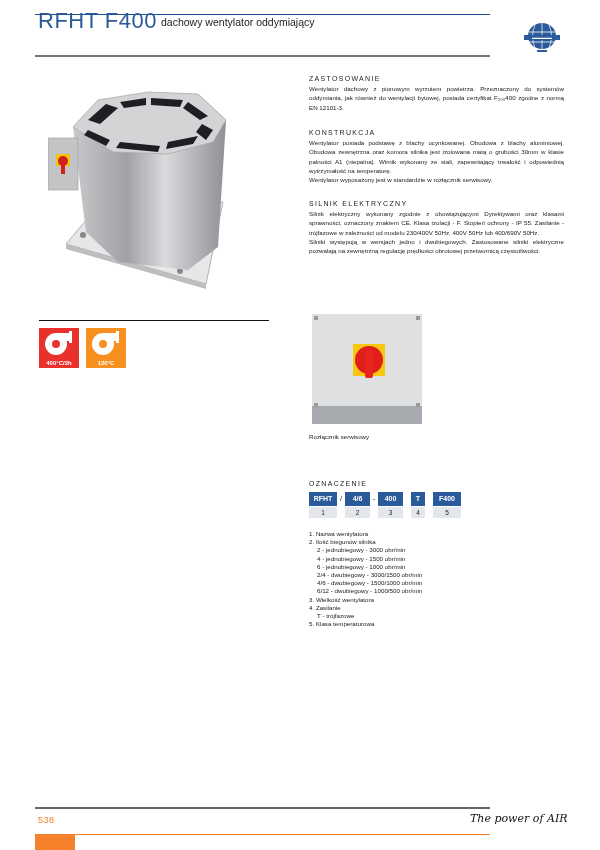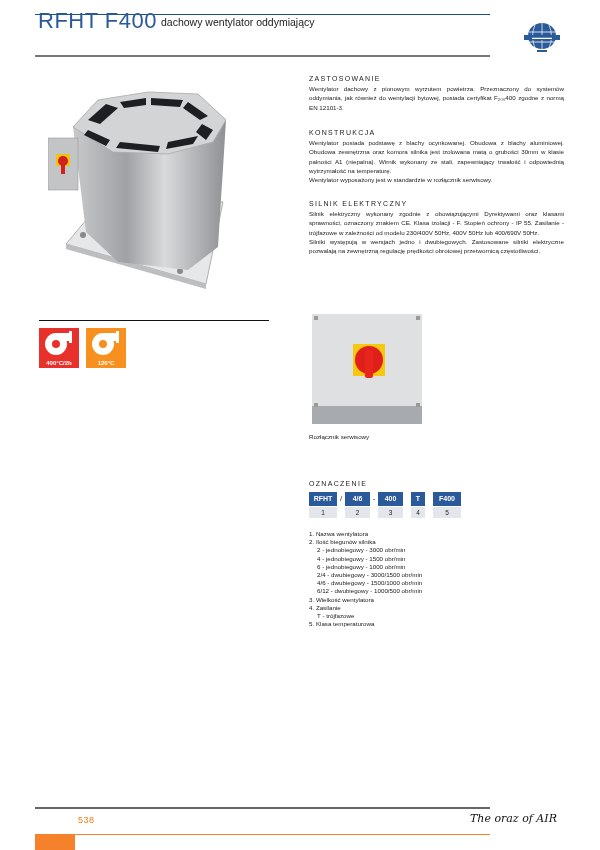--- a/index.html
+++ b/index.html
@@ -21,21 +21,21 @@
   .caption { left:309px; top:433px; font-size:6.2px; color:#222; }
   .ozn-title { left:309px; top:480px; font-size:7px; letter-spacing:1.3px; color:#222; }
   .code-row { left:309px; top:492px; display:flex; align-items:flex-start; }
   .code-cell { display:flex; flex-direction:column; align-items:center; }
   .code-top { background:#2b5a9a; color:#fff; font-size:7px; font-weight:700; height:14px; line-height:14px; text-align:center; }
   .code-bot { background:#e3e6ea; color:#222; font-size:6.5px; height:11px; line-height:11px; text-align:center; margin-top:1px; }
   .code-sep { font-size:8px; width:8px; text-align:center; line-height:14px; color:#333; }
   .legend { left:309px; top:530px; font-size:6.2px; line-height:8.2px; color:#222; }
   .legend .ind { padding-left:8px; }
   .bot-rule { left:35px; top:807px; width:455px; height:2px; background:#666; }
-  .page-num { left:38px; top:815px; font-size:9px; color:#f08020; letter-spacing:0.5px;margin-left:40px; }
+  .page-num { left:38px; top:815px; font-size:9px; color:#f08020; letter-spacing:0.5px; }
   .tagline { left:470px; top:812px; font-size:11px; font-family:"DejaVu Serif", serif; font-style:italic; color:#111; }
   .bot-orange { left:35px; top:834px; width:455px; height:1px; background:#f5822a; }
   .bot-orange-block { left:35px; top:834px; width:40px; height:16px; background:#f5822a; }
 </style>
 </head>
 <body>
 
 <div class="abs hdr-line-top"></div>
 <div class="abs title">
   <span>RFHT F400</span><span class="sub">dachowy wentylator oddymiający</span>
@@ -179,15 +179,15 @@
   <div class="ind">4/6 - dwubiegowy - 1500/1000 obr/min</div>
   <div class="ind">6/12 - dwubiegowy - 1000/500 obr/min</div>
   <div>3.  Wielkość wentylatora</div>
   <div>4.  Zasilanie</div>
   <div class="ind">T - trójfazowe</div>
   <div>5.  Klasa temperaturowa</div>
 </div>
 
 <div class="abs bot-rule"></div>
 <div class="abs page-num">538</div>
-<div class="abs tagline">The oraz of AIR</div>
+<div class="abs tagline">The power of AIR</div>
 <div class="abs bot-orange"></div>
 <div class="abs bot-orange-block"></div>
 
 </body></html>

